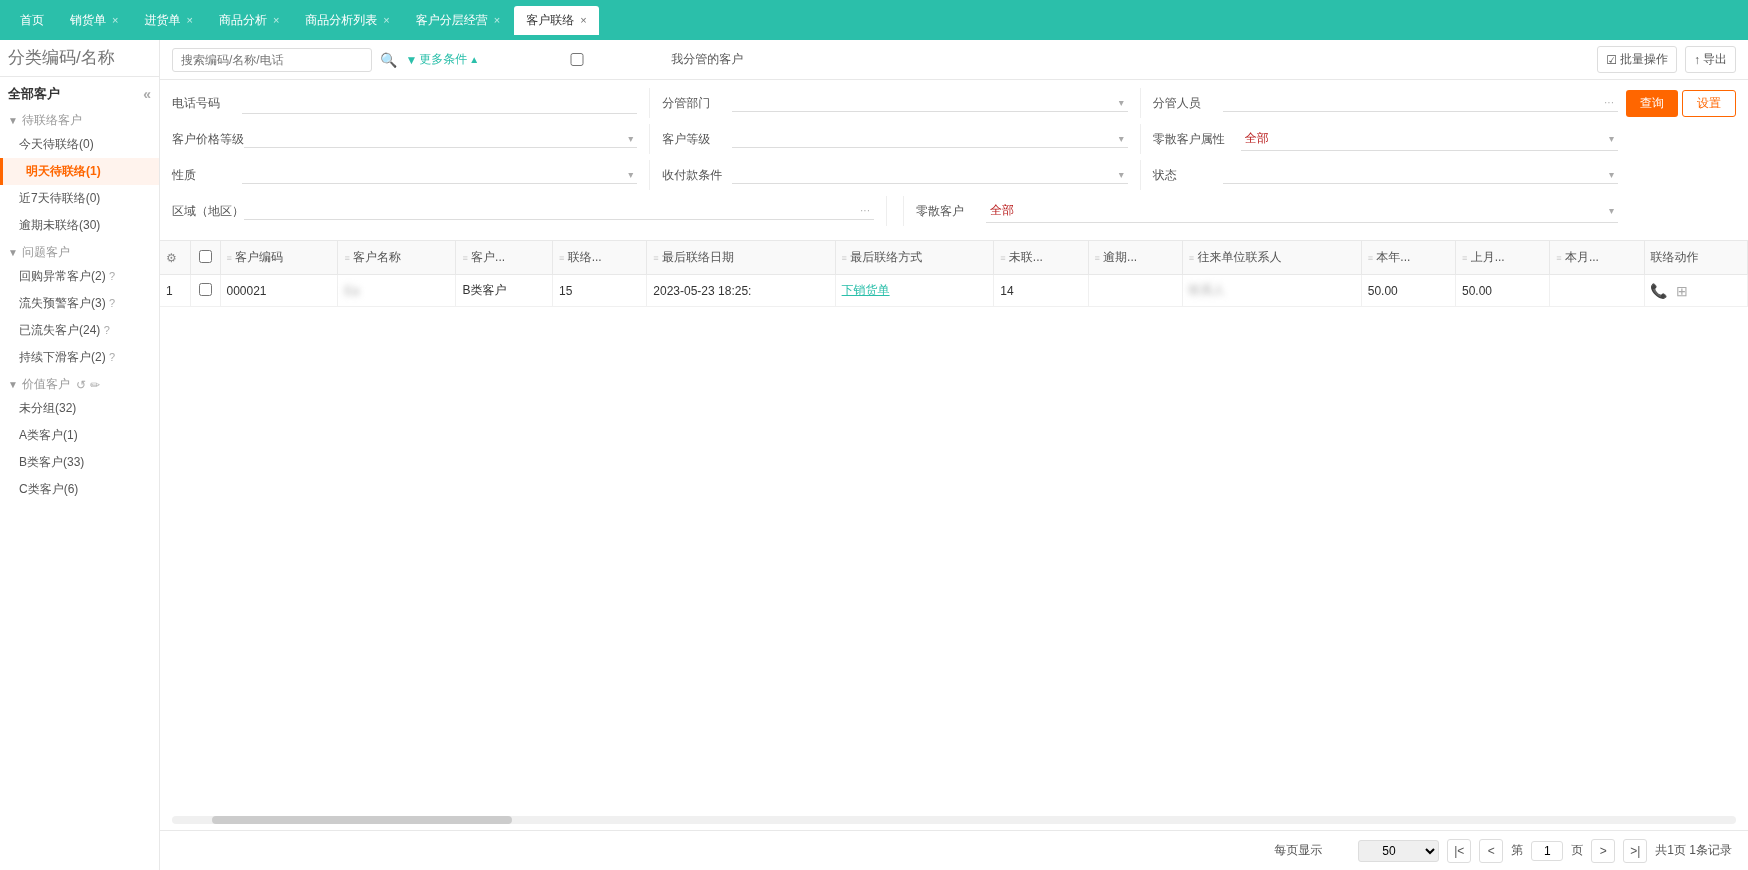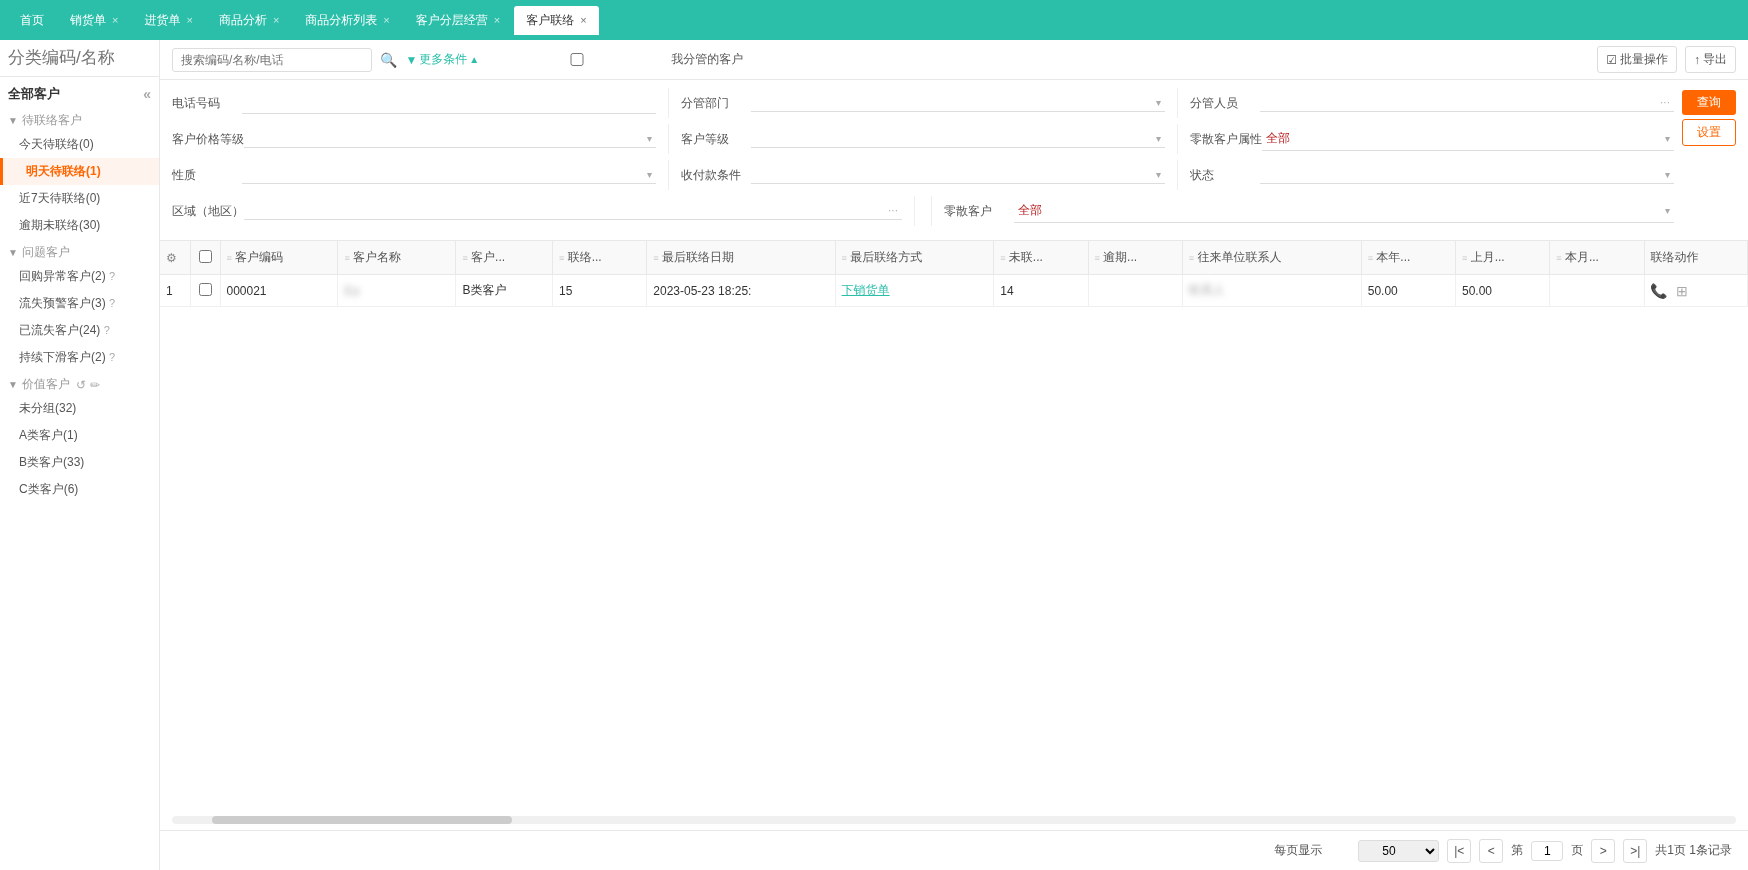--- a/index.html
+++ b/index.html
@@ -211,21 +211,20 @@
       padding: 3px 4px;
       cursor: pointer;
       gap: 2px;
     }
     .filter-select-text { flex: 1; color: #b91c1c; font-size: 12px; }
     .filter-select-arrow { color: #aaa; font-size: 10px; }
     .filter-select-dots { color: #aaa; font-size: 10px; }
     .filter-divider { width: 1px; background: #eee; height: 30px; margin: 0 4px; }
     .filter-actions {
       display: flex;
-      flex-direction: column;
       gap: 4px;
       margin-left: 8px;
       align-self: flex-start;
       padding-top: 2px;
     }
     .query-btn {
       background: #f60;
       color: #fff;
       border: none;
       border-radius: 3px;
@@ -513,21 +512,21 @@
             </div>
             <div class="filter-divider"></div>
             <div class="filter-field" style="flex:2;">
               <span class="filter-field-label">客户等级</span>
               <div class="filter-select">
                 <span class="filter-select-text"></span>
                 <span class="filter-select-arrow">▾</span>
               </div>
             </div>
             <div class="filter-divider"></div>
-            <div class="filter-field" style="flex:2;">
+            <div class="filter-field" style="flex:2;gap:16px;">
               <span class="filter-field-label">零散客户属性</span>
               <div class="filter-select">
                 <span class="filter-select-text">全部</span>
                 <span class="filter-select-arrow">▾</span>
               </div>
             </div>
           </div>
 
           <div class="filter-row">
             <div class="filter-field" style="flex:2;">

